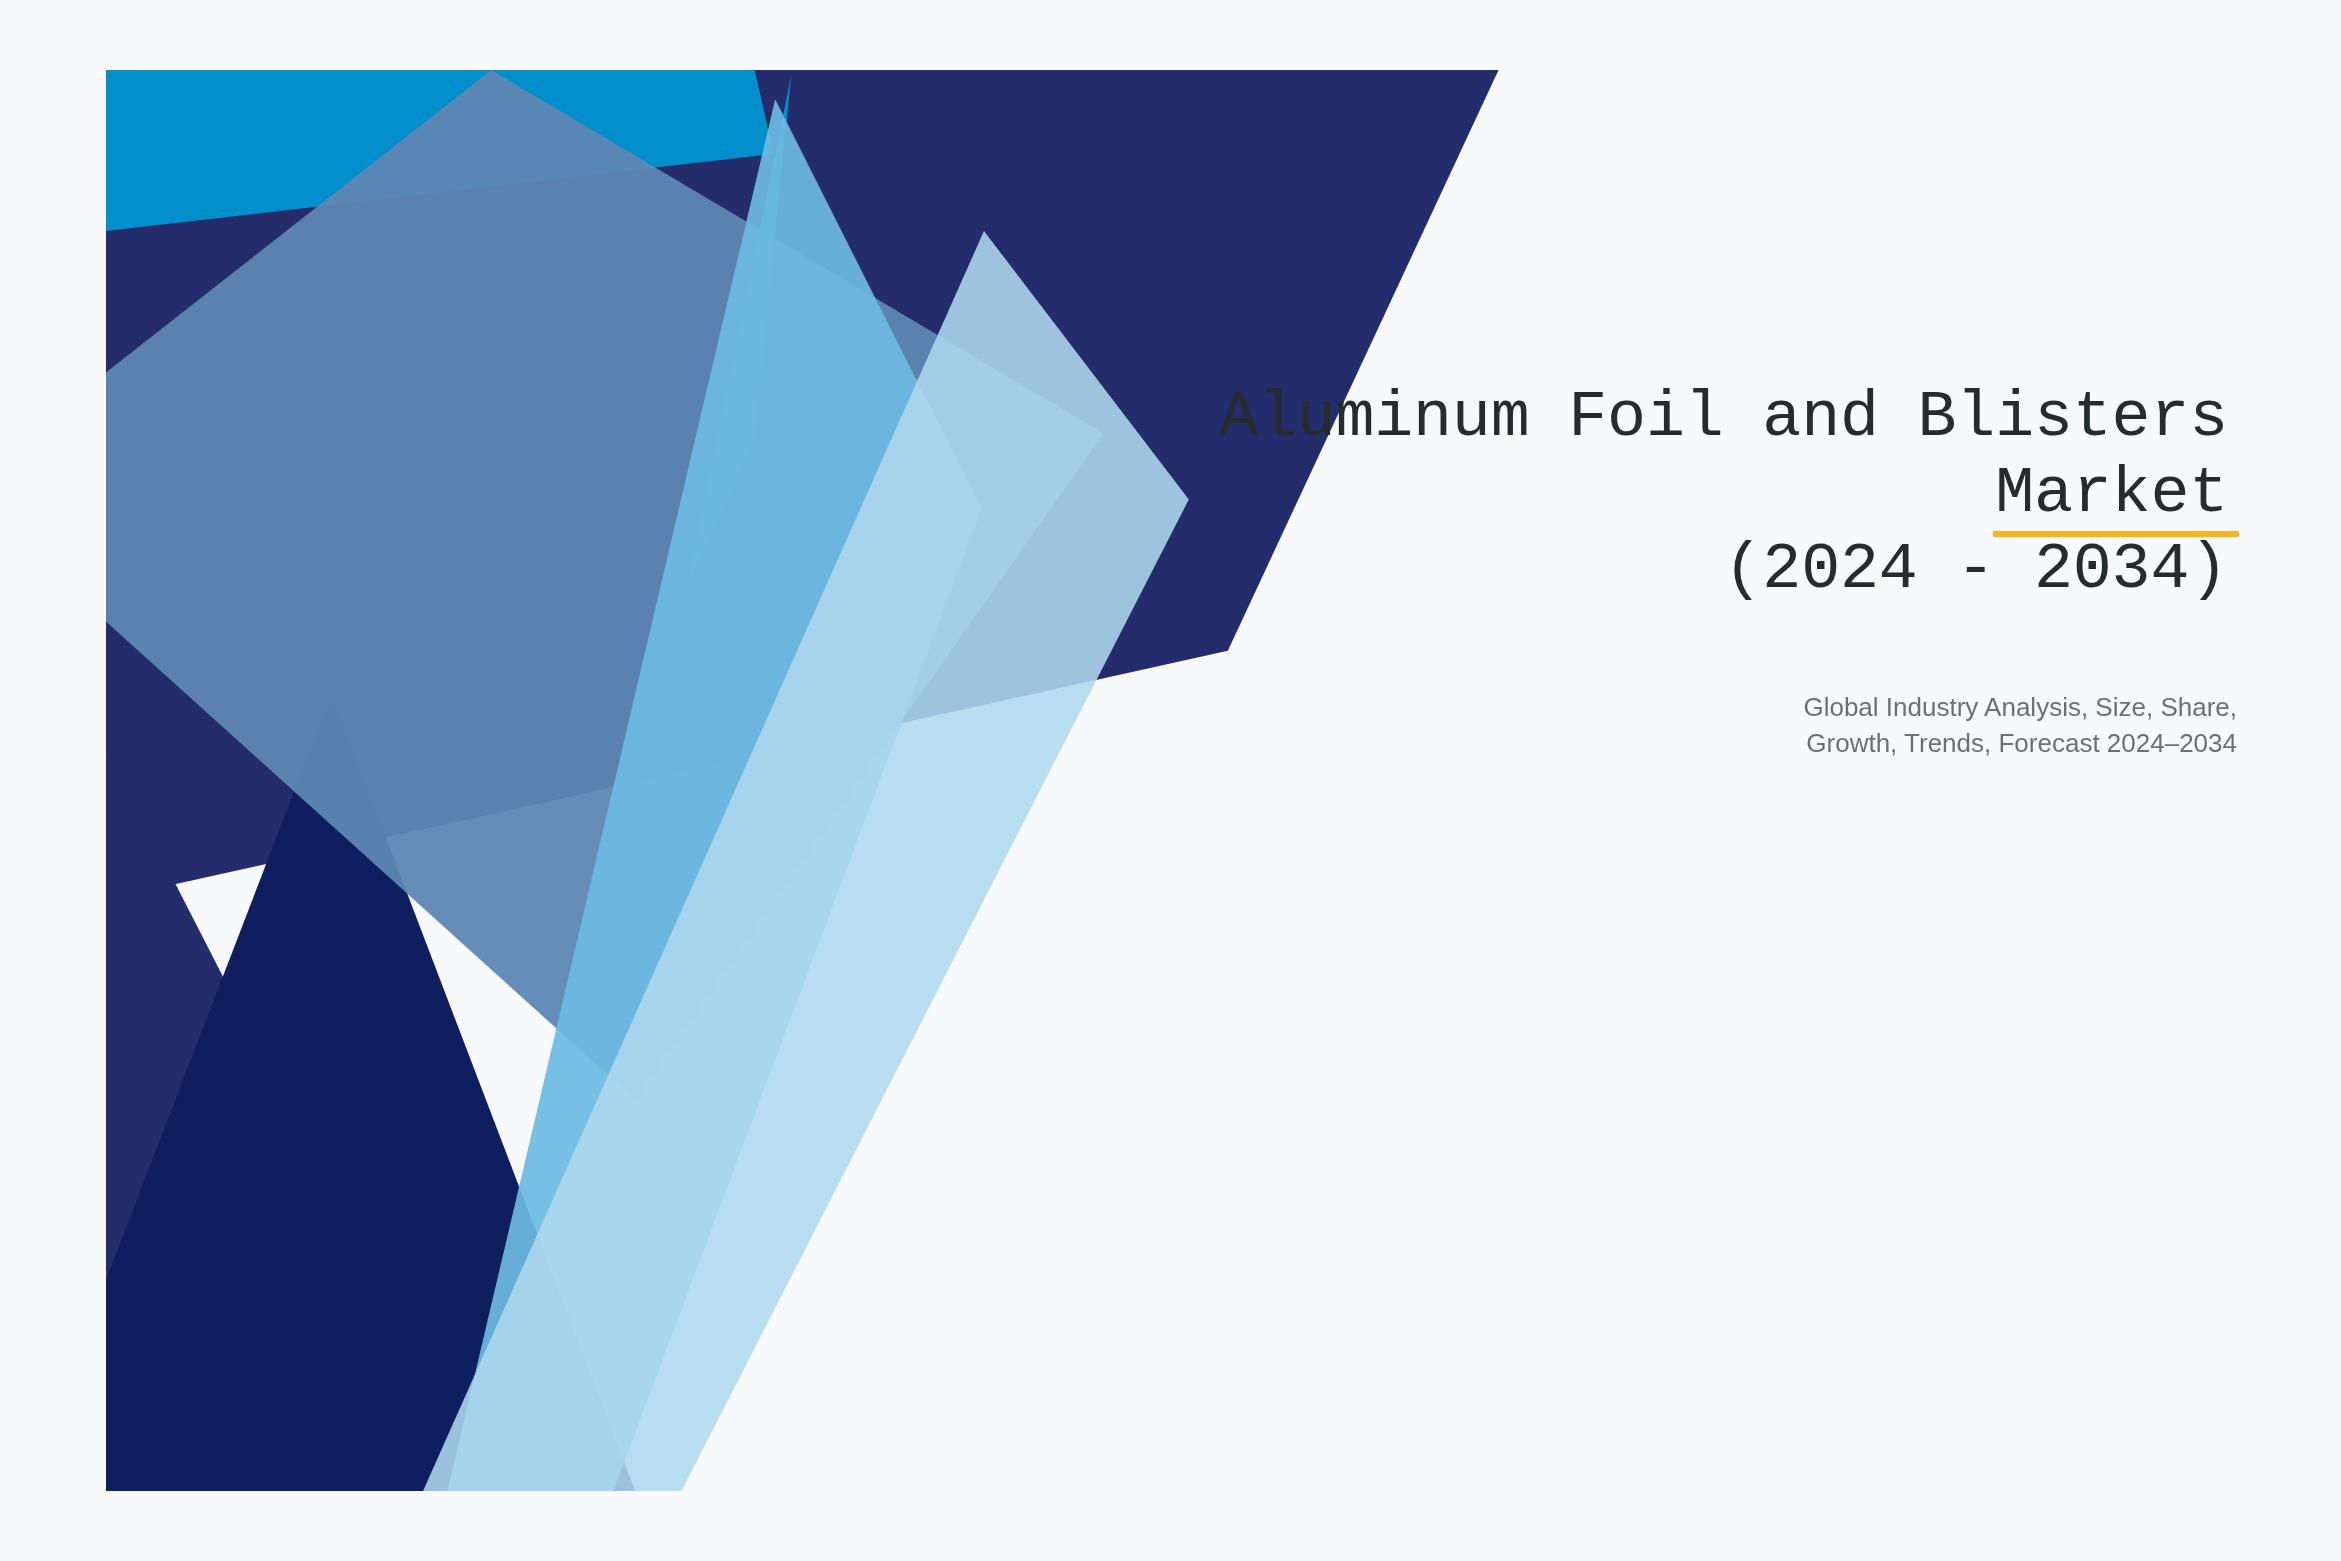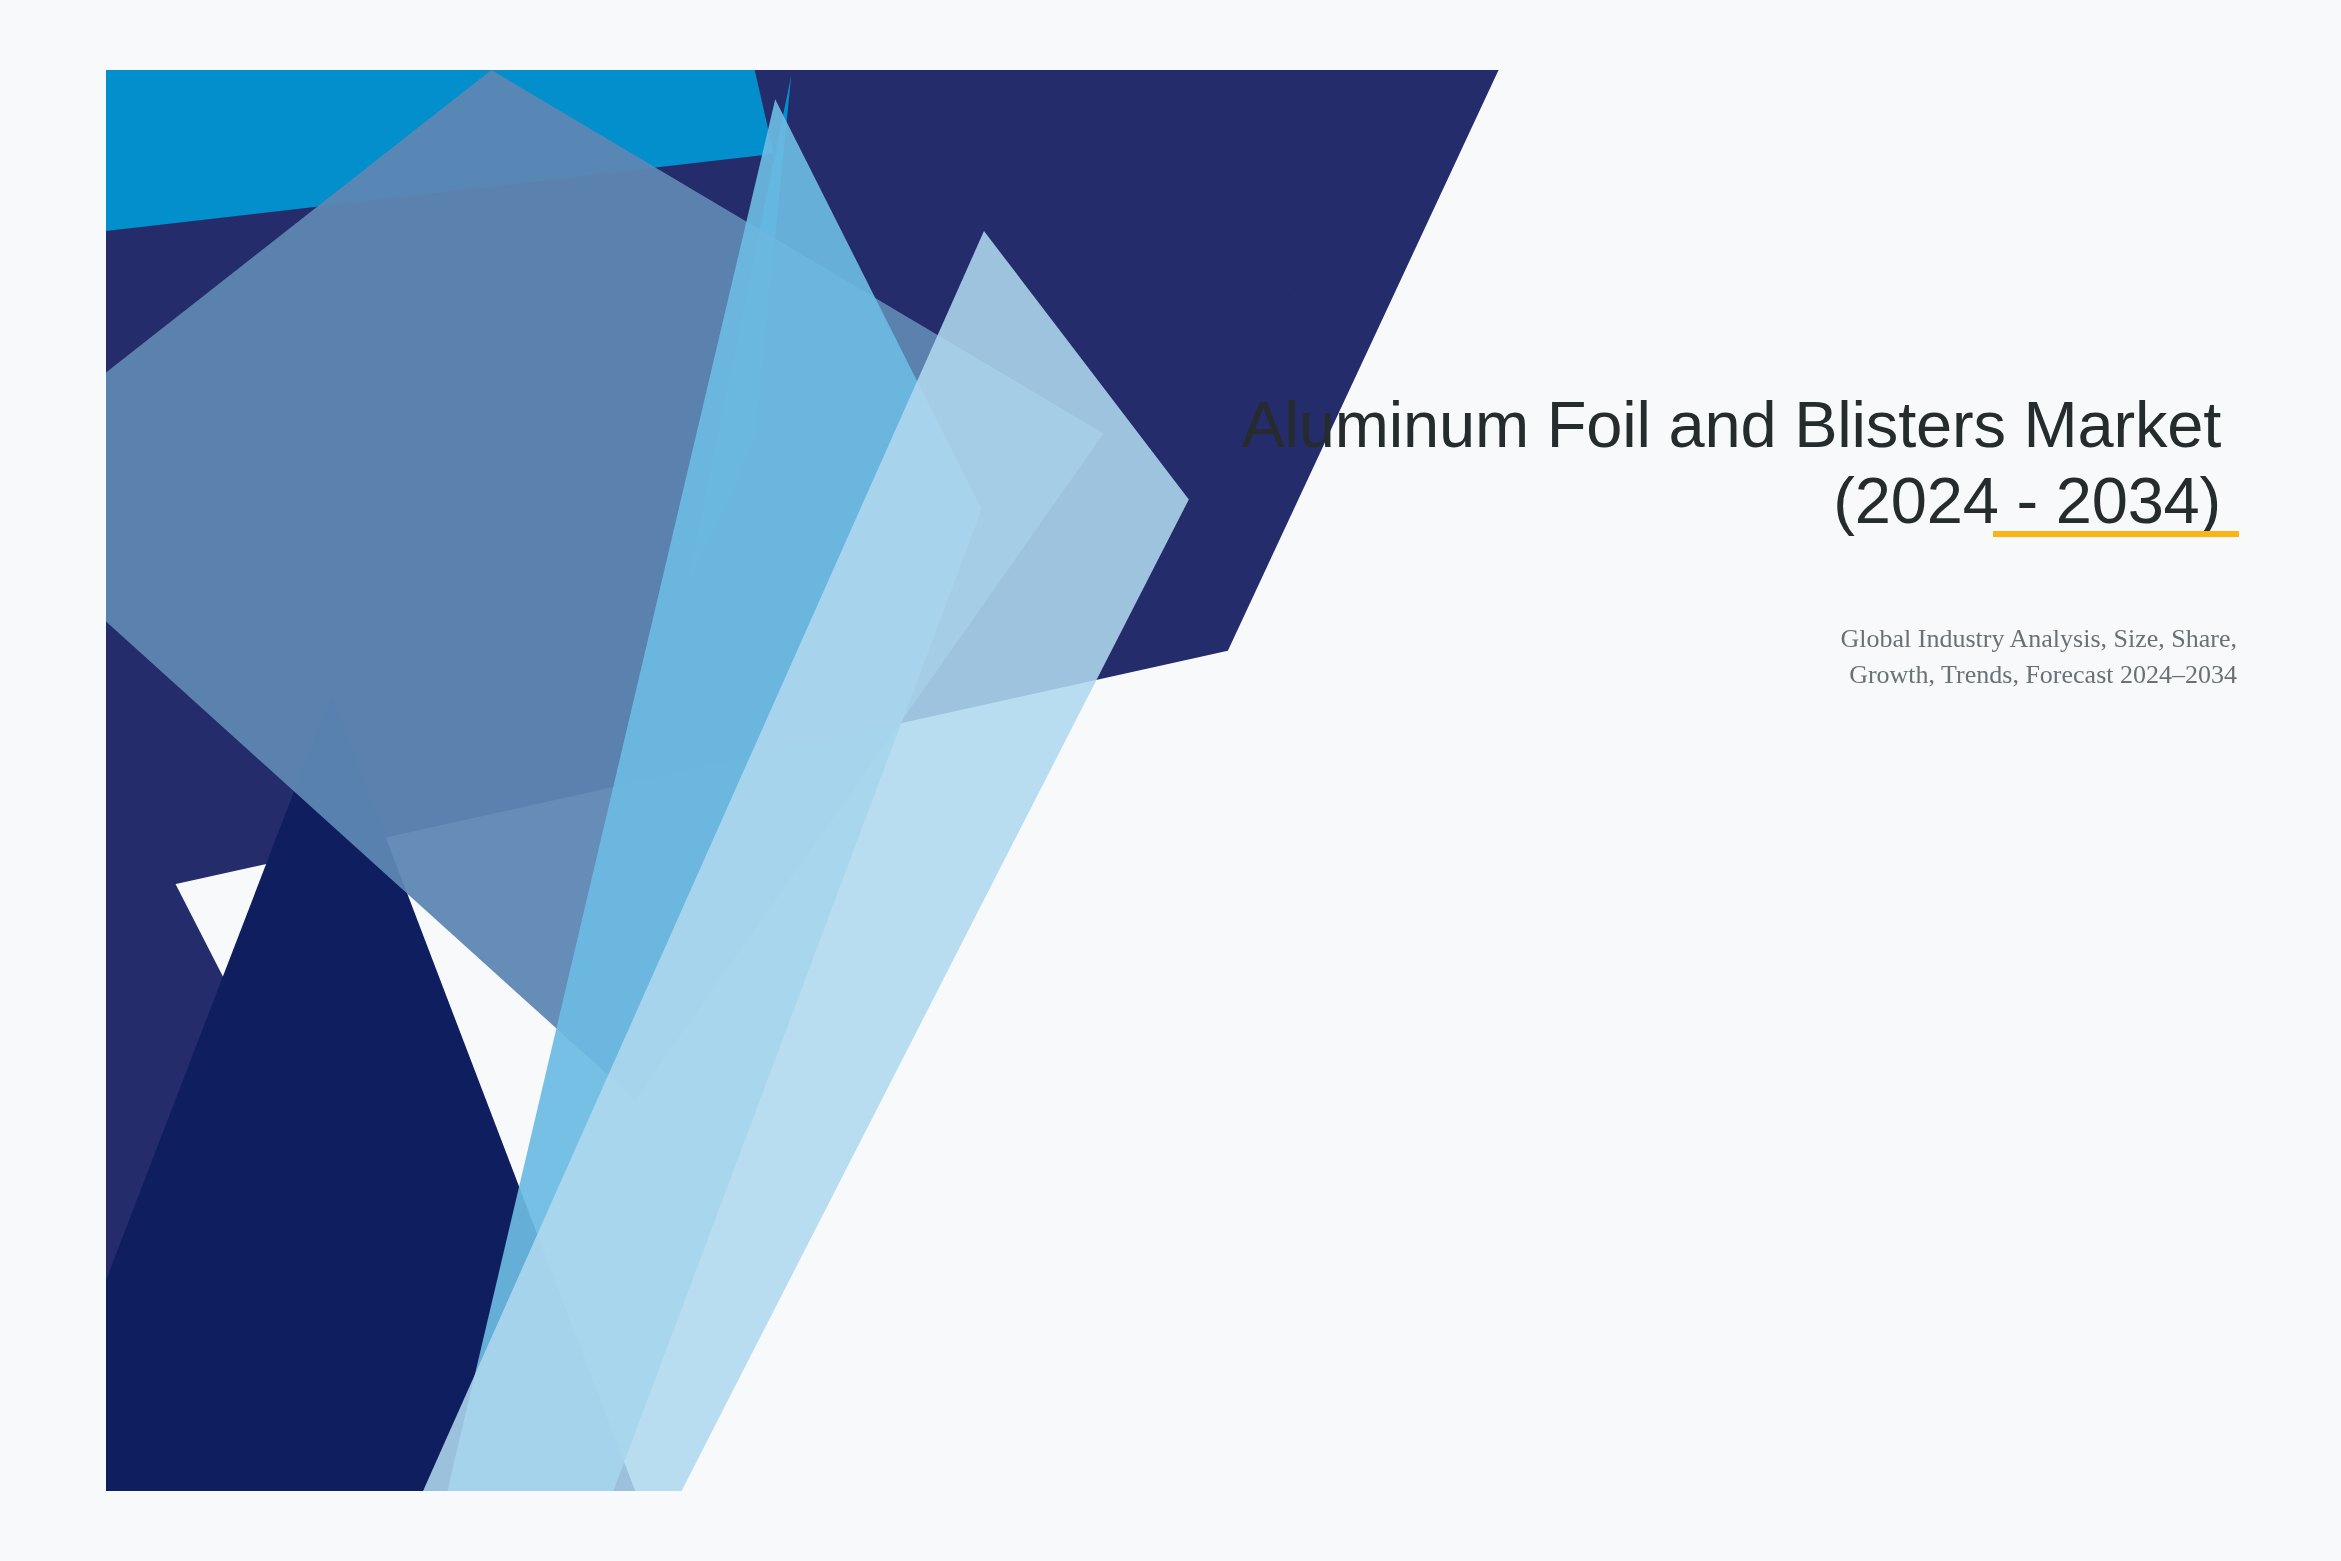--- a/index.html
+++ b/index.html
@@ -40,22 +40,22 @@
   
   #title-block {
     position: absolute;
     right: 105px;
     top: 371px;
     width: 1220px;
     text-align: right;
   }
 
   #cover-title {
-    margin: 16px;
-    font-family: Liberation Sans, sans-serif;
+    margin: 9px;
+    font-family: Liberation Mono, monospace;
     font-weight: 400;
     font-size: 65px;
     line-height: 1.17;
     letter-spacing: -0.2px;
     color: #262b2e;
     white-space: pre-line;
     position: relative;
     z-index: 3;
   }
 
@@ -65,21 +65,21 @@
     top: 531px;
     width: 246px;
     height: 6.3px;
     background: #fbb316;
     z-index: 4;
   }
 
   #cover-subtitle {
     margin: 0;
     margin-top: 82px;
-    font-family: Liberation Serif, serif;
+    font-family: Liberation Sans, sans-serif;
     font-weight: 400;
     font-size: 26px;
     line-height: 1.38;
     color: #6a7175;
     white-space: pre-line;
     position: relative;
     z-index: 3;
   }
 </style>
 </head>

